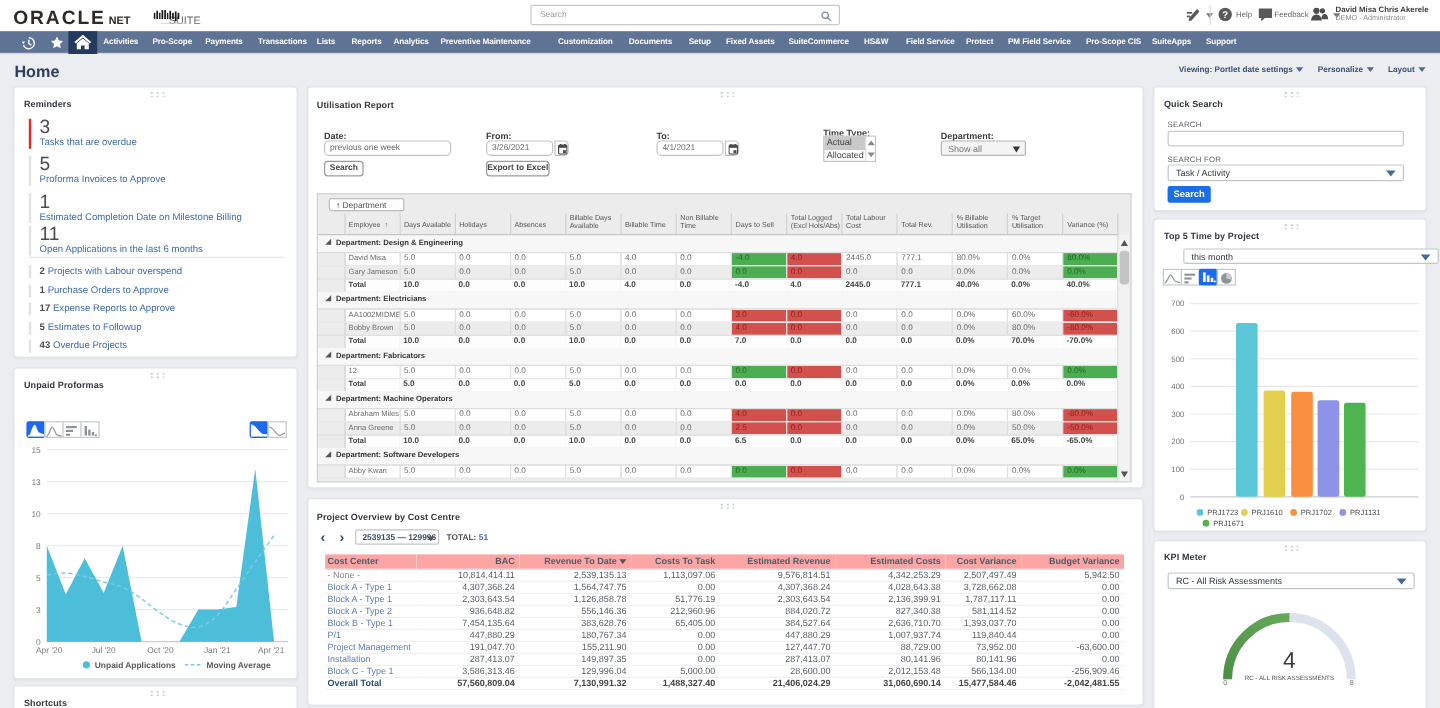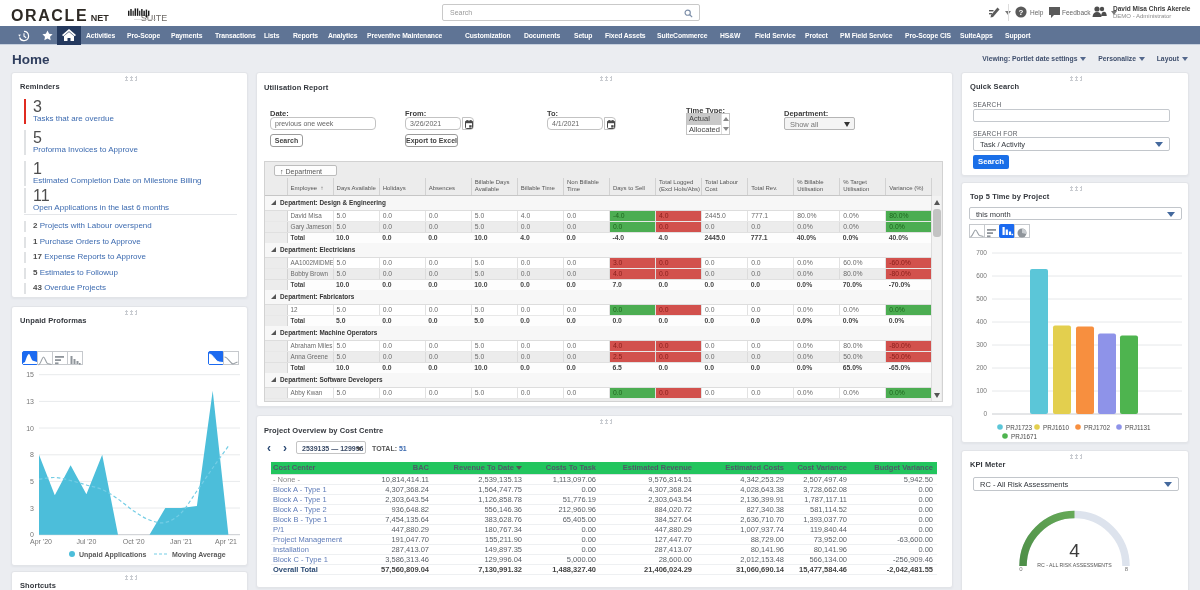--- a/index.html
+++ b/index.html
@@ -99,21 +99,21 @@
 .sua { top:4px; border-bottom:5px solid #555; }
 .sda { bottom:4px; border-top:5px solid #555; }
 .sthumb { position:absolute; left:1px; top:13px; width:8px; height:28px; background:#c3c3c3; border-radius:3px; }
 
 
 .chev { position:absolute; font-size:12px; font-weight:700; color:#2c4a74; line-height:12px; }
 .projsel { position:absolute; left:39px; top:25px; width:70px; height:13px; border:1px solid #c4c4c4; border-radius:2px; background:#fff; }
 .projsel b { position:absolute; left:5px; top:3px; font-size:7px; color:#394a66; white-space:nowrap; }
 .projsel i { position:absolute; right:3px; top:5px; width:0; height:0; border-left:3px solid transparent; border-right:3px solid transparent; border-top:4px solid #555; }
 #ptbl { position:absolute; left:14px; top:46px; border-collapse:collapse; table-layout:fixed; font-size:7.5px; color:#5a5f66; }
-#ptbl th { background:#22c55e; color:#4e5a68; font-weight:700; text-align:right; padding:0 4px 0 0; border-bottom:1px solid #dcdfe3; height:12px; white-space:nowrap; overflow:hidden;margin-left:36px; }
+#ptbl th { background:#fca5a5; color:#4e5a68; font-weight:700; text-align:right; padding:0 4px 0 0; border-bottom:1px solid #dcdfe3; height:12px; white-space:nowrap; overflow:hidden;margin-left:36px; }
 #ptbl th:first-child { text-align:left; padding:0 0 0 2px; }
 #ptbl td { text-align:right; padding:0 4px 0 0; white-space:nowrap; overflow:hidden; height:8.7px; border-bottom:1px solid #eef0f2; }
 #ptbl td:first-child { text-align:left; padding:0 0 0 2px; }
 #ptbl a { color:#5f7cb8; }
 #ptbl .gr { color:#8a8a8a; }
 #ptbl .tot, .totrow td { font-weight:700; color:#2b4a73; }
 .totrow td { border-top:1px solid #d7dadd; height:10.5px; }
 .totrow td { color:#444; }
 .totrow td.tot { color:#2b4a73; }
 .sorttri { display:inline-block; width:0; height:0; border-left:3px solid transparent; border-right:3px solid transparent; border-top:4px solid #555; vertical-align:middle; }
@@ -815,21 +815,21 @@
   <div class="sel" style="position:absolute;left:11px;top:64px;width:197px;height:14px">
       <span class="tx" style="color:#34393f">Task / Activity</span>
       <span class="cr"></span>
     </div>
   <div style="position:absolute;left:11px;top:82px;width:36px;height:14px;background:#1a6fe8;border-radius:2px;color:#fff;font-size:7.8px;font-weight:700;text-align:center;line-height:14px">Search</div>
 </div>
 
 <div class="panel" id="p-top5" style="left:961px;top:182px;width:228px;height:261px">
   <div class="drag"></div>
   <div class="ptitle" style="position:absolute;left:8px;top:9px">Top 5 Time by Project</div>
-  <div class="sel" style="position:absolute;left:7px;top:24px;width:213px;height:13px">
+  <div class="sel" style="position:absolute;left:24px;top:24px;width:213px;height:13px">
       <span class="tx">this month</span>
       <span class="cr"></span>
     </div>
   <div style="position:absolute;left:7px;top:41px">
     <span class="icbtn"><svg width="14" height="12" viewBox="0 0 14 12">
           <path d="M0.5 10 C3 9 4 3 5.5 3 C7 3 8 8 9.5 8.5 L13.5 9.5" fill="none" stroke="#9aa0a6" stroke-width="1.1"></path>
         </svg></span><span class="icbtn"><svg width="14" height="12" viewBox="0 0 14 12">
           <g fill="#8f959b">
             <rect x="2" y="2" width="9" height="1.8"></rect>
             <rect x="2" y="5.2" width="6" height="1.8"></rect>

